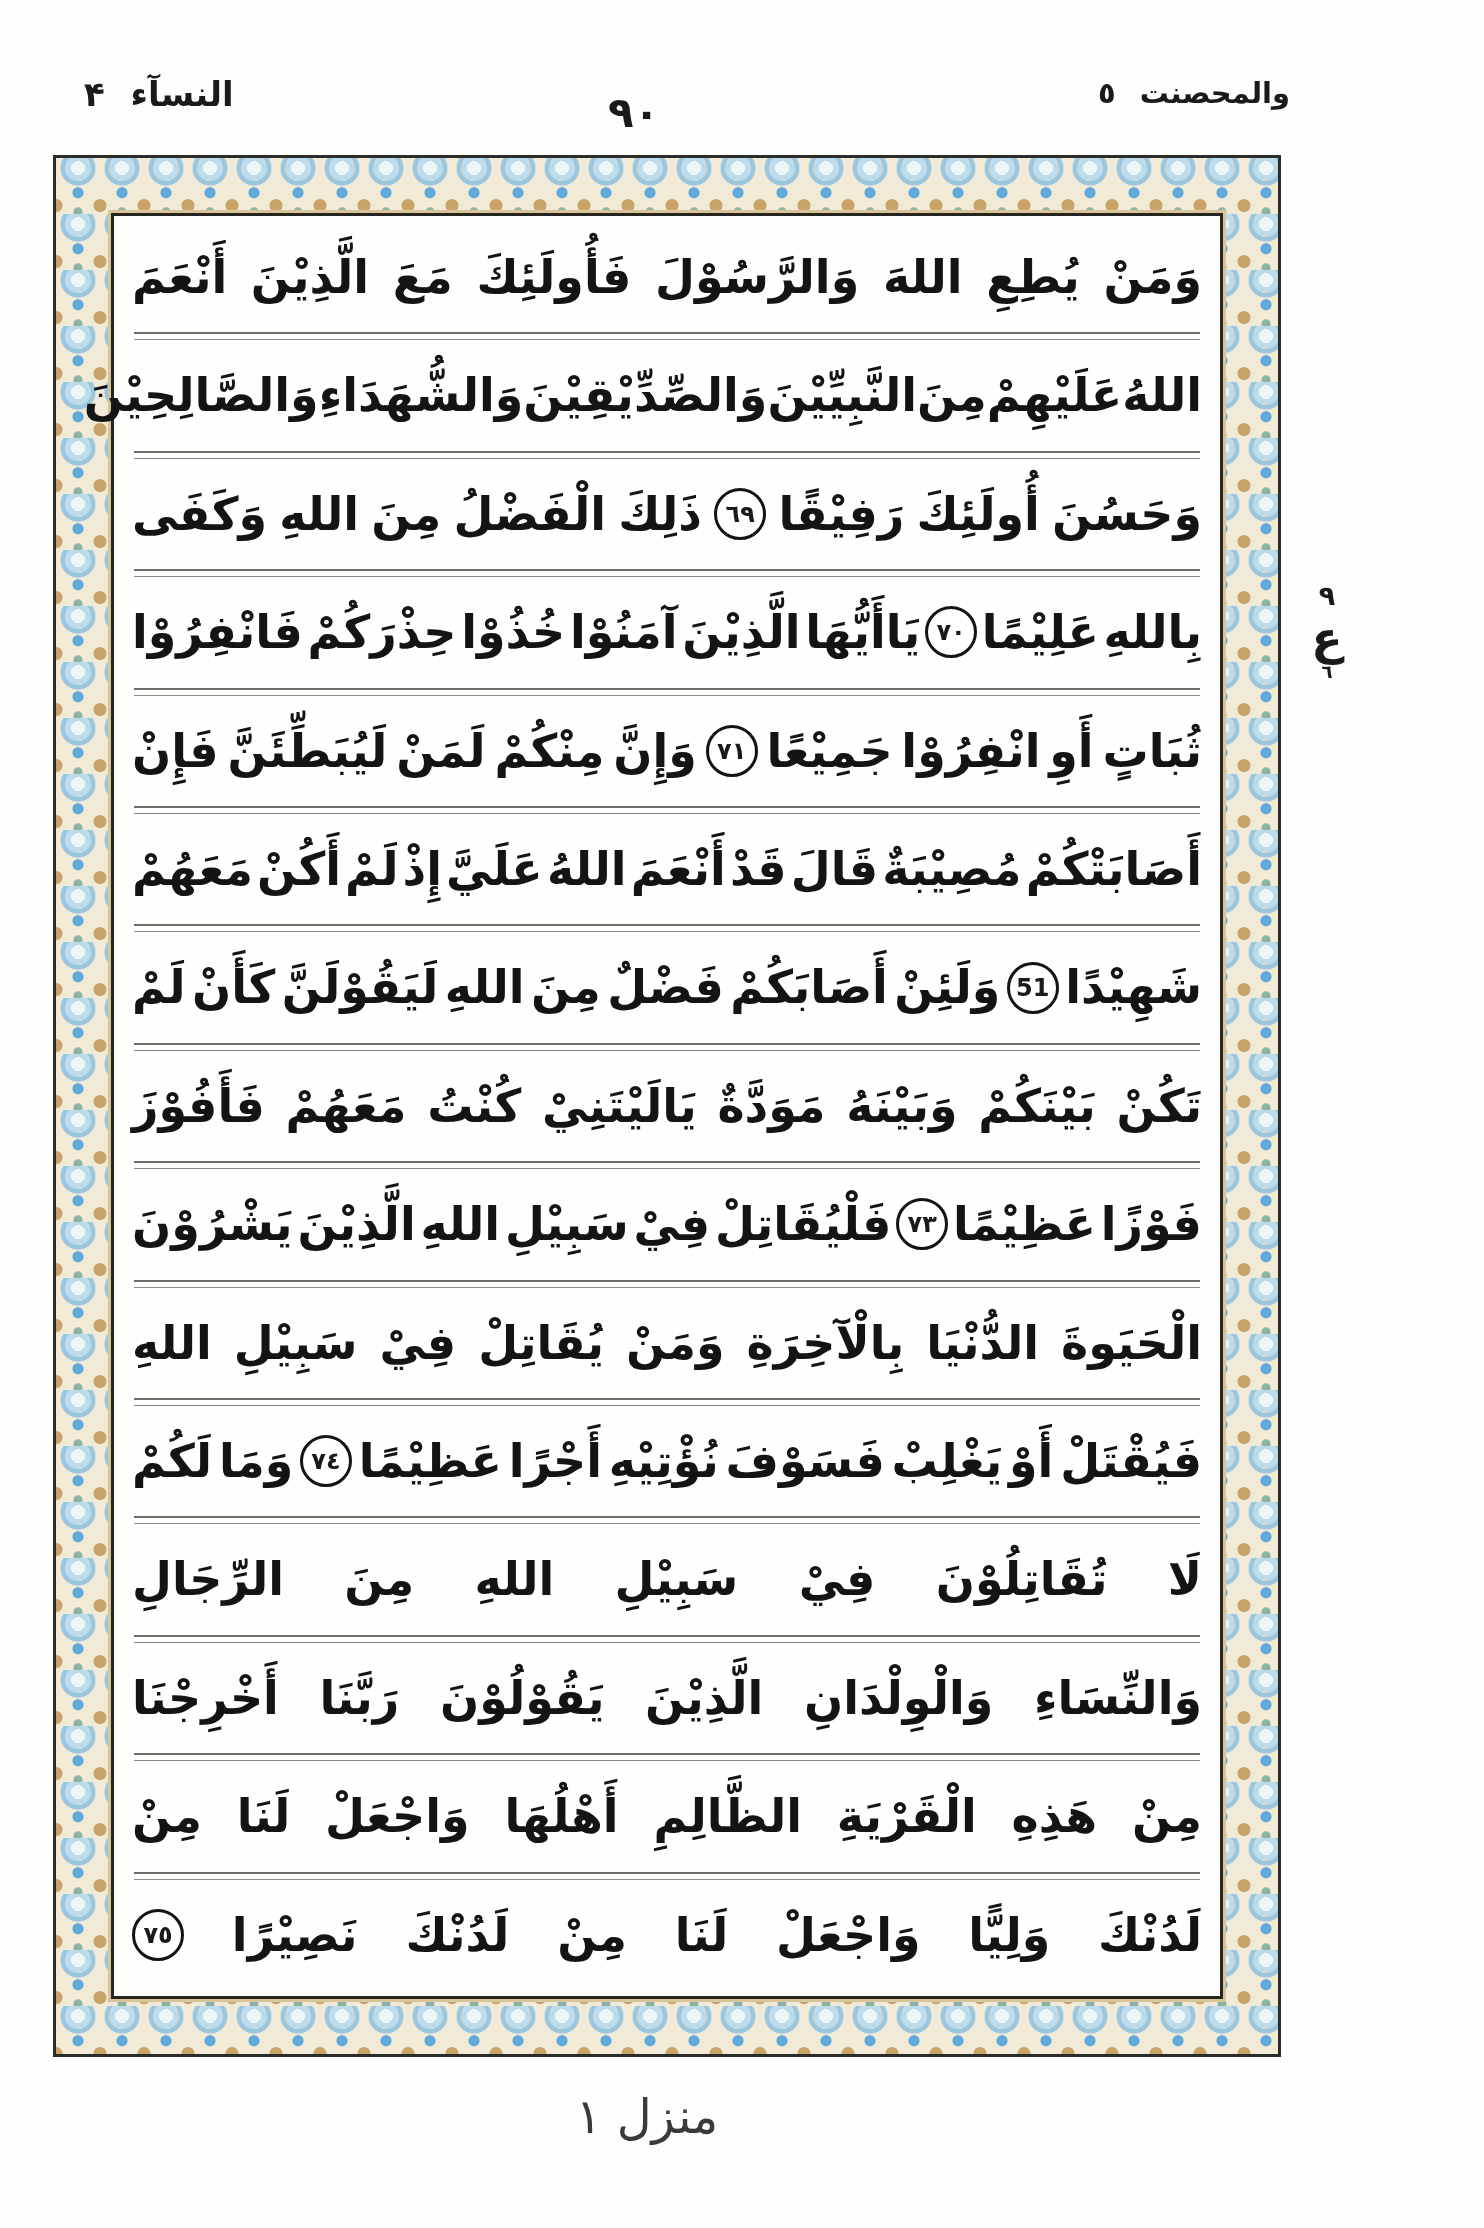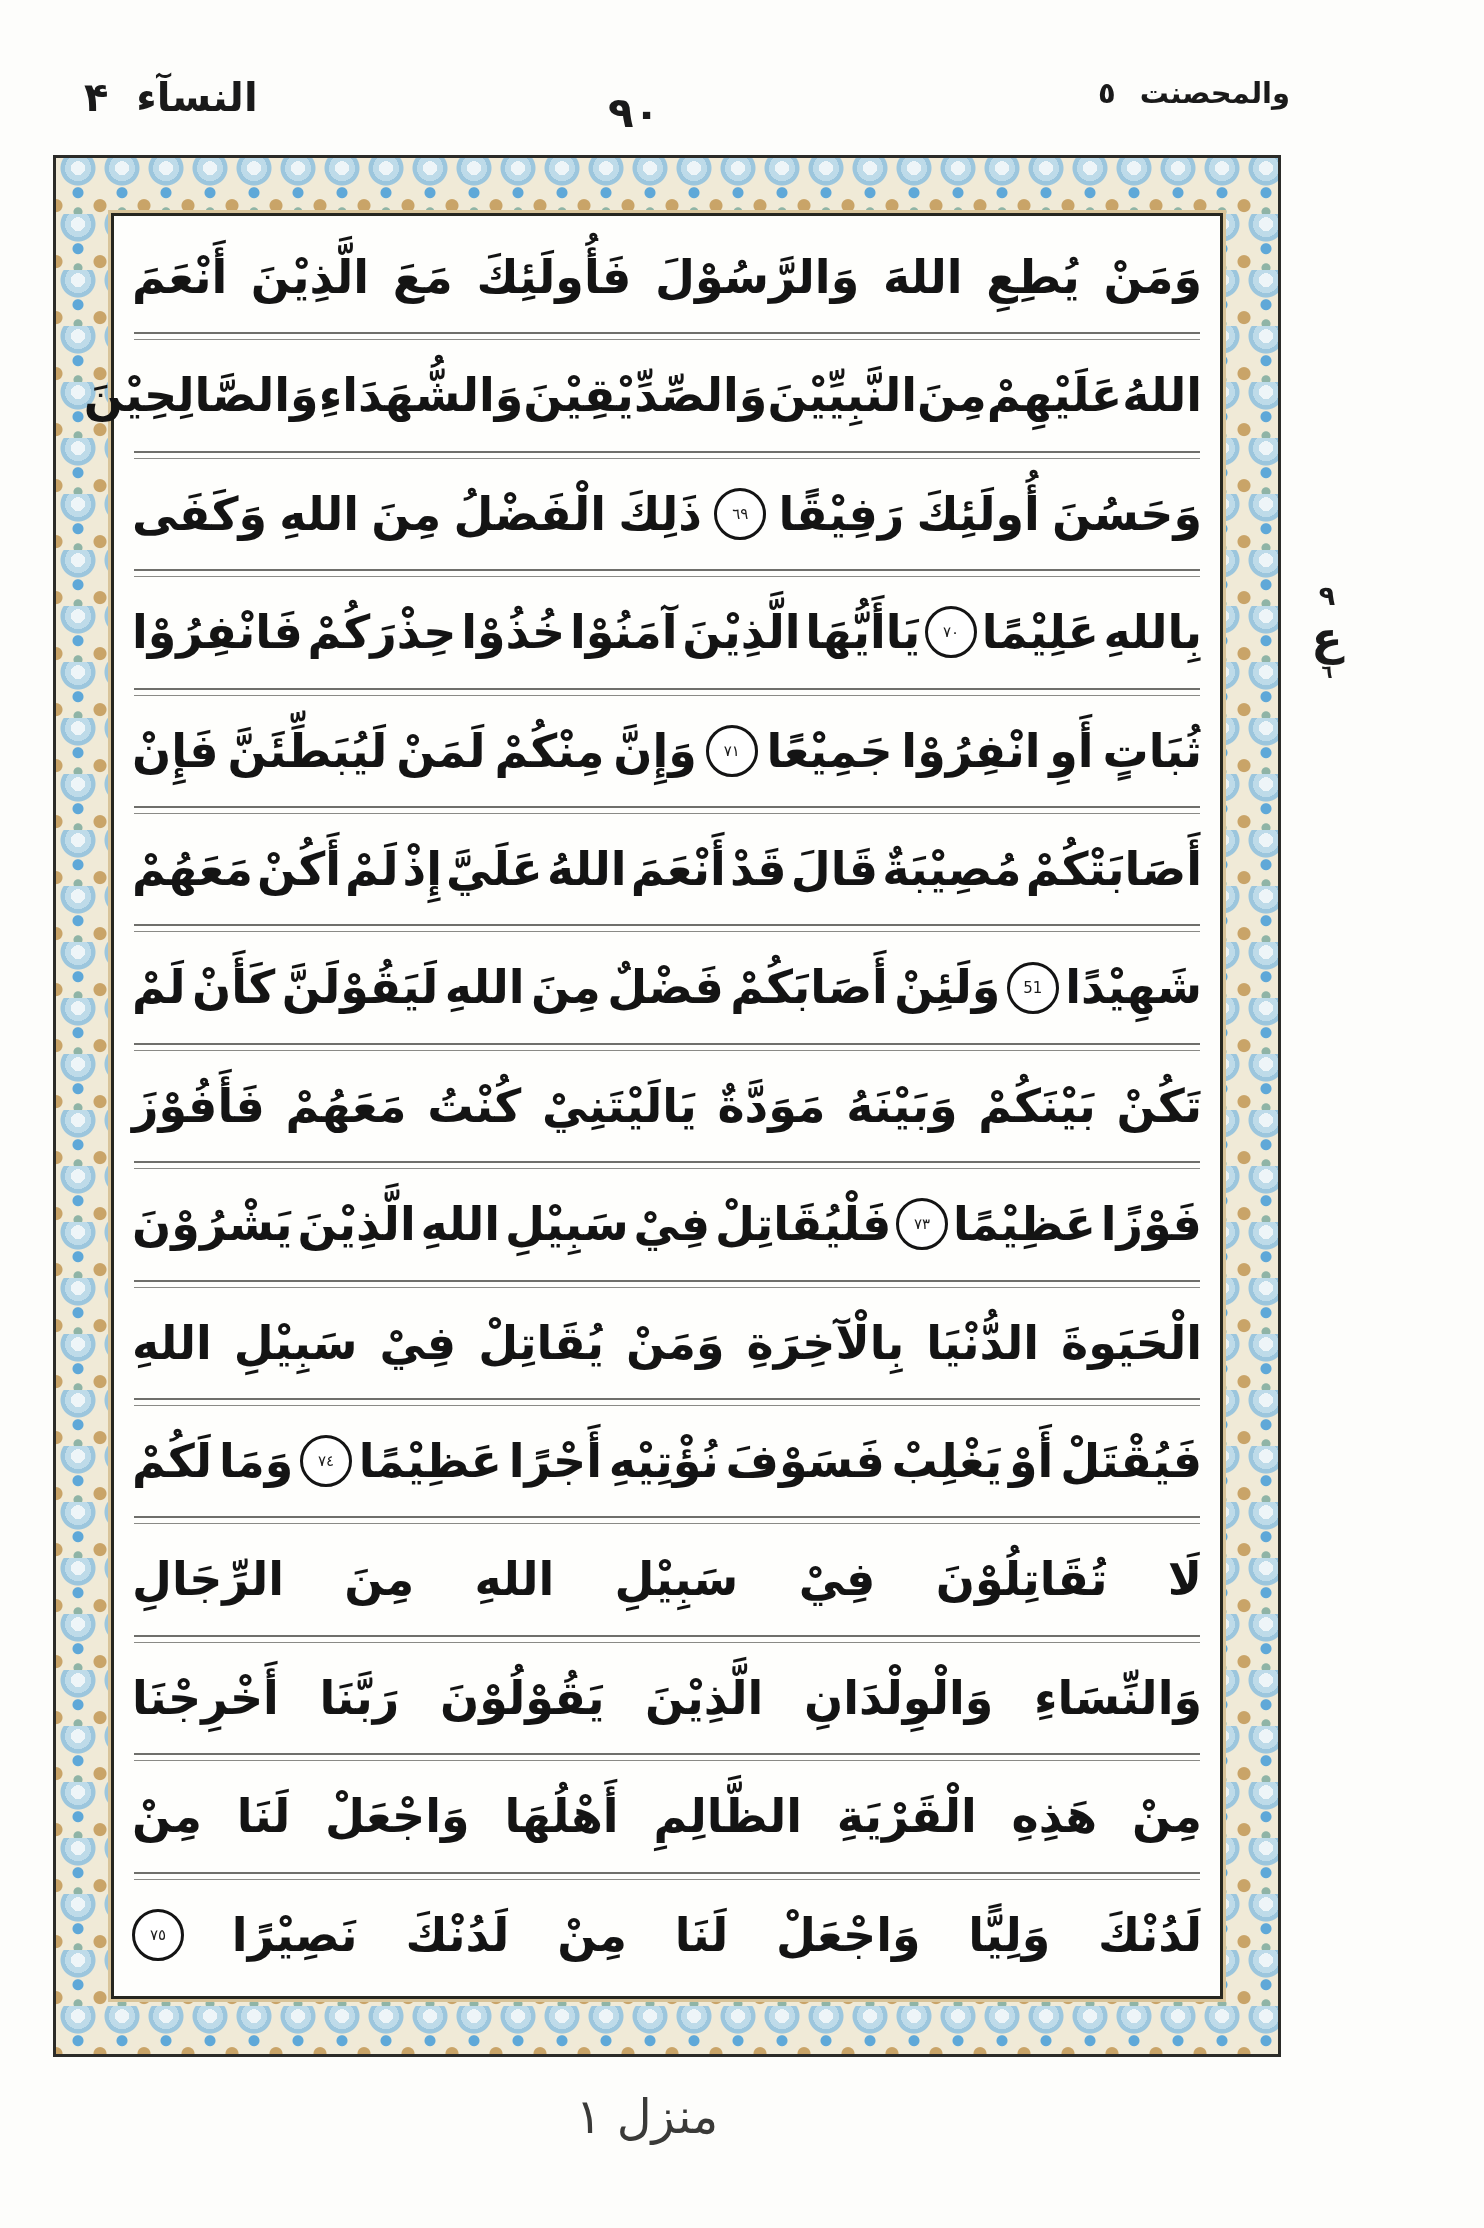--- a/index.html
+++ b/index.html
@@ -4,21 +4,21 @@
 <style>
   html,body{margin:0;padding:0;}
   body{
     width:1484px;height:2228px;position:relative;overflow:hidden;
     background:#fdfdfb;
     font-family:"DejaVu Sans","Liberation Sans",sans-serif;
     color:#1a1a1a;
   }
   
   .runhead{position:absolute;top:58px;left:0;width:1484px;height:80px;}
-  .hd-left{position:absolute;left:84px;top:16px;font-size:40px;font-weight:bold;direction:rtl;white-space:nowrap;}
+  .hd-left{position:absolute;left:84px;top:16px;font-size:34px;font-weight:bold;direction:rtl;white-space:nowrap;}
   .hd-center{position:absolute;left:608px;top:30px;width:120px;text-align:left;font-size:42px;font-weight:bold;}
   .hd-right{position:absolute;right:194px;top:18px;font-size:29px;font-weight:bold;direction:rtl;white-space:nowrap;}
   .hd-num{margin-right:14px;}
   
   .frame{
     position:absolute;left:53px;top:155px;width:1228px;height:1902px;
     box-sizing:border-box;border:3px solid #2b2b28;
     background-color:#f0ead7;
     background-image:
       radial-gradient(circle at 50% 62%, #5fa8d8 0 5px, rgba(95,168,216,0) 6px),
@@ -41,21 +41,21 @@
     flex:1 1 0;display:flex;align-items:center;justify-content:space-between;
     direction:rtl;padding:0 6px;min-height:0;
   }
   .qword{
     font-size:46px;font-weight:bold;white-space:nowrap;line-height:1.1;
     color:#141414;flex:0 0 auto;
   }
   .ayah-marker{
     display:inline-flex;align-items:center;justify-content:center;
     width:46px;height:46px;border:3px solid #141414;border-radius:50%;
-    font-size:15px;font-weight:normal;flex:0 0 auto;background:#fff;
+    font-size:24px;font-weight:bold;flex:0 0 auto;background:#fff;
   }
   .sep{
     flex:0 0 5px;height:5px;margin:0 8px;
     border-top:2px solid #6f6f6b;border-bottom:1px solid #8a8a86;
   }
   
   .ruku{
     position:absolute;left:1298px;top:582px;width:58px;text-align:center;
     font-weight:bold;color:#1a1a1a;line-height:1;
   }

